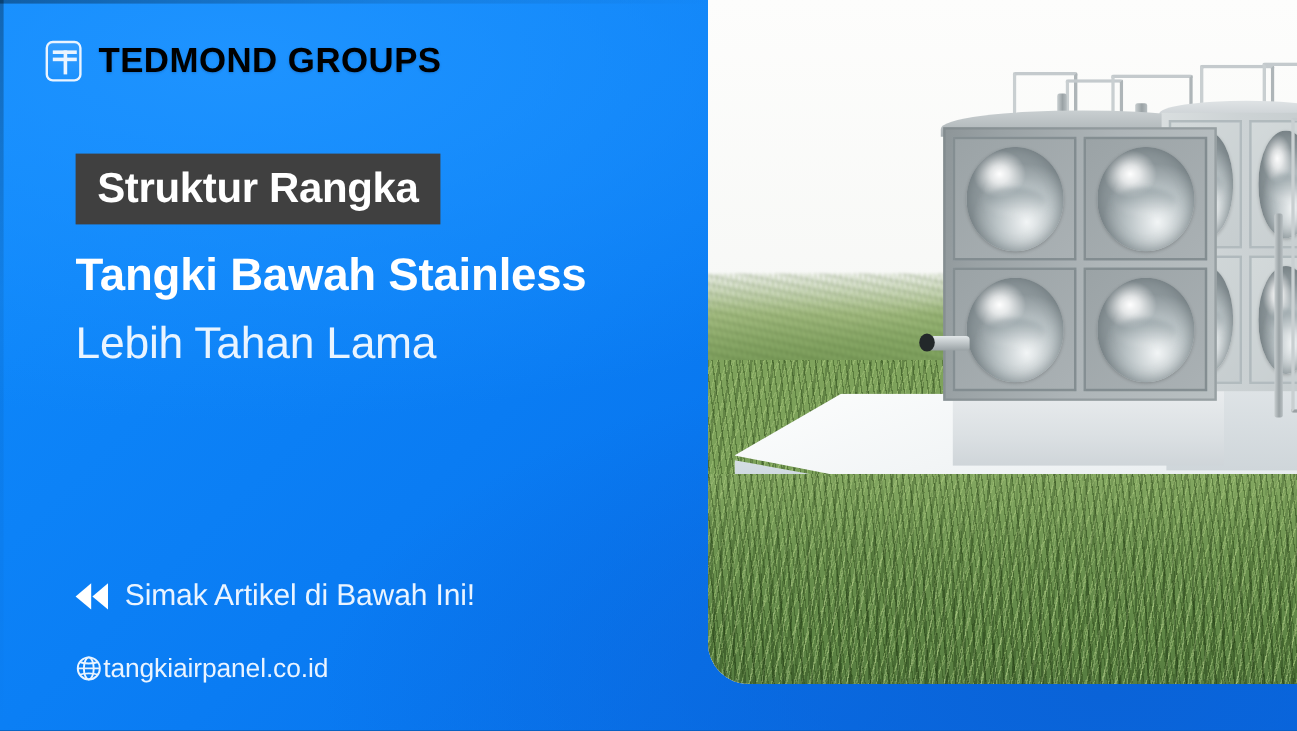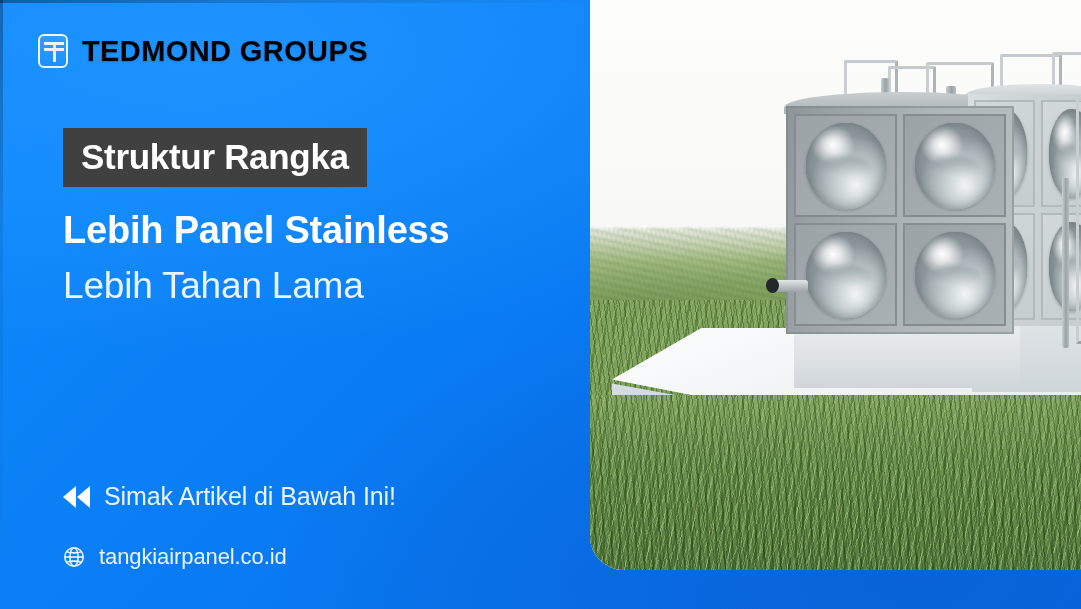--- a/index.html
+++ b/index.html
@@ -356,21 +356,20 @@
     font-weight: normal;
     letter-spacing: -.1px;
   }
 
   .url-row {
     position: absolute;
     left: 62px;
     top: 544px;
     display: flex;
     align-items: center;
-    gap: 13px;
   }
   .globe { width: 24px; height: 24px; display: block; }
   .url-text {
     color: #eaf4ff;
     font-size: 22px;
     letter-spacing: -.1px;
   }
 </style>
 </head>
 <body>
@@ -463,21 +462,21 @@
     <span class="logo-mark">
       <i class="lm-h1"></i>
       <i class="lm-h2"></i>
       <i class="lm-v"></i>
     </span>
     <span class="logo-text">TEDMOND GROUPS</span>
   </div>
 
   <div class="headline-block">
     <div class="eyebrow">Struktur Rangka</div>
-    <div class="title-main">Lebih Panel Stainless</div>
+    <div class="title-main">Tangki Bawah Stainless</div>
     <div class="title-sub">Lebih Tahan Lama</div>
   </div>
 
   <div class="cta-row">
     <span class="cta-arrows">
       <span class="tri"></span>
       <span class="tri"></span>
     </span>
     <span class="cta-text">Simak Artikel di Bawah Ini!</span>
   </div>

